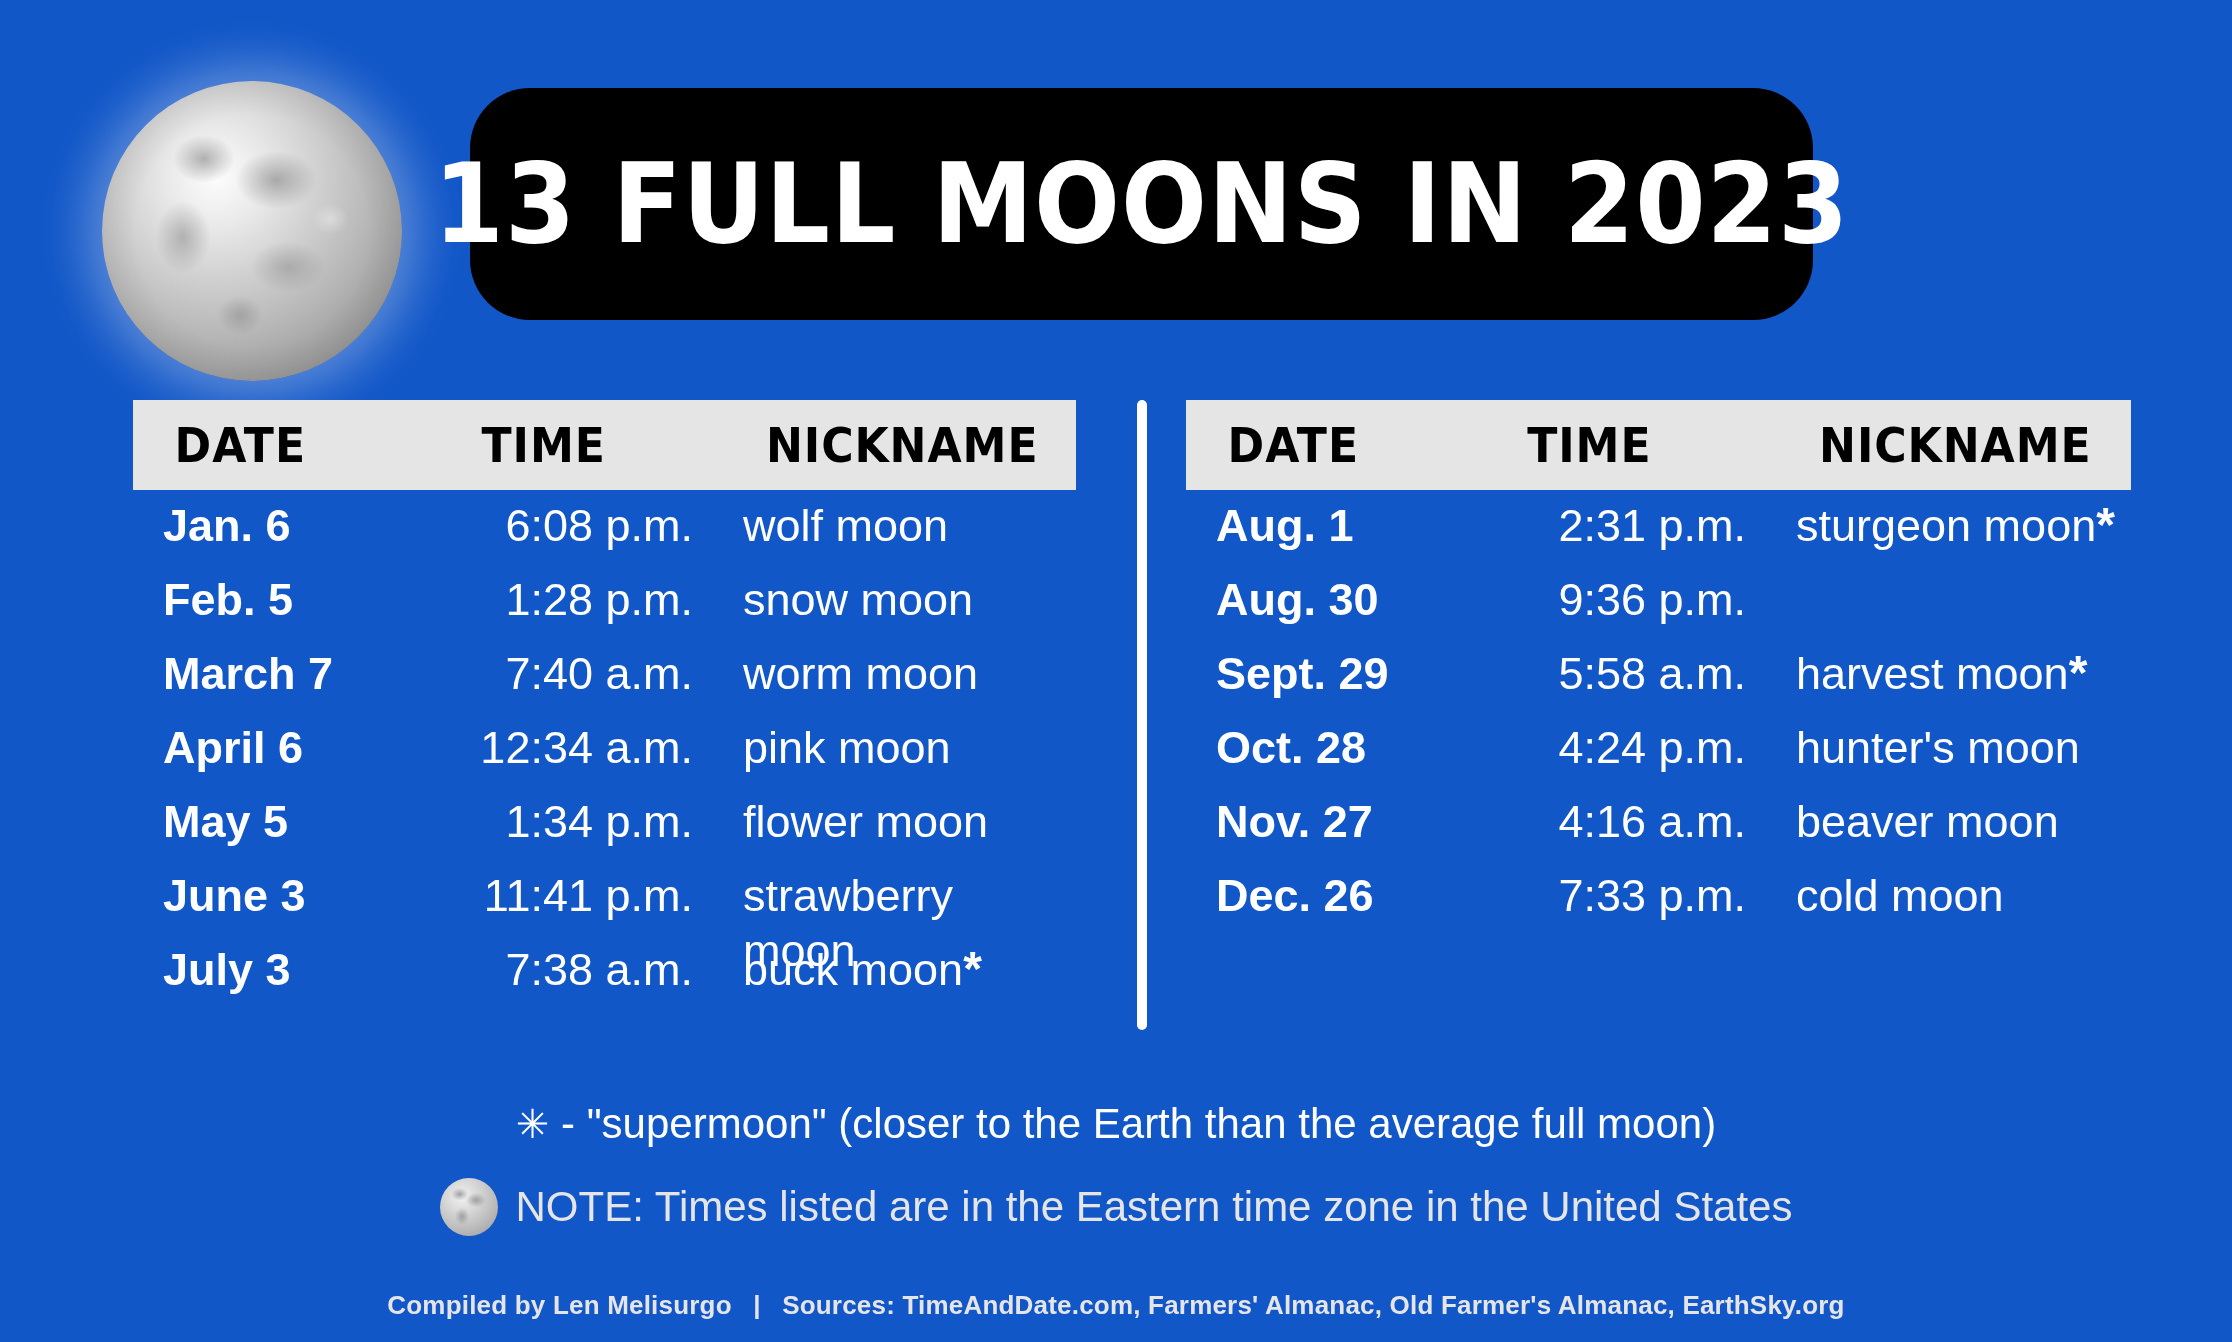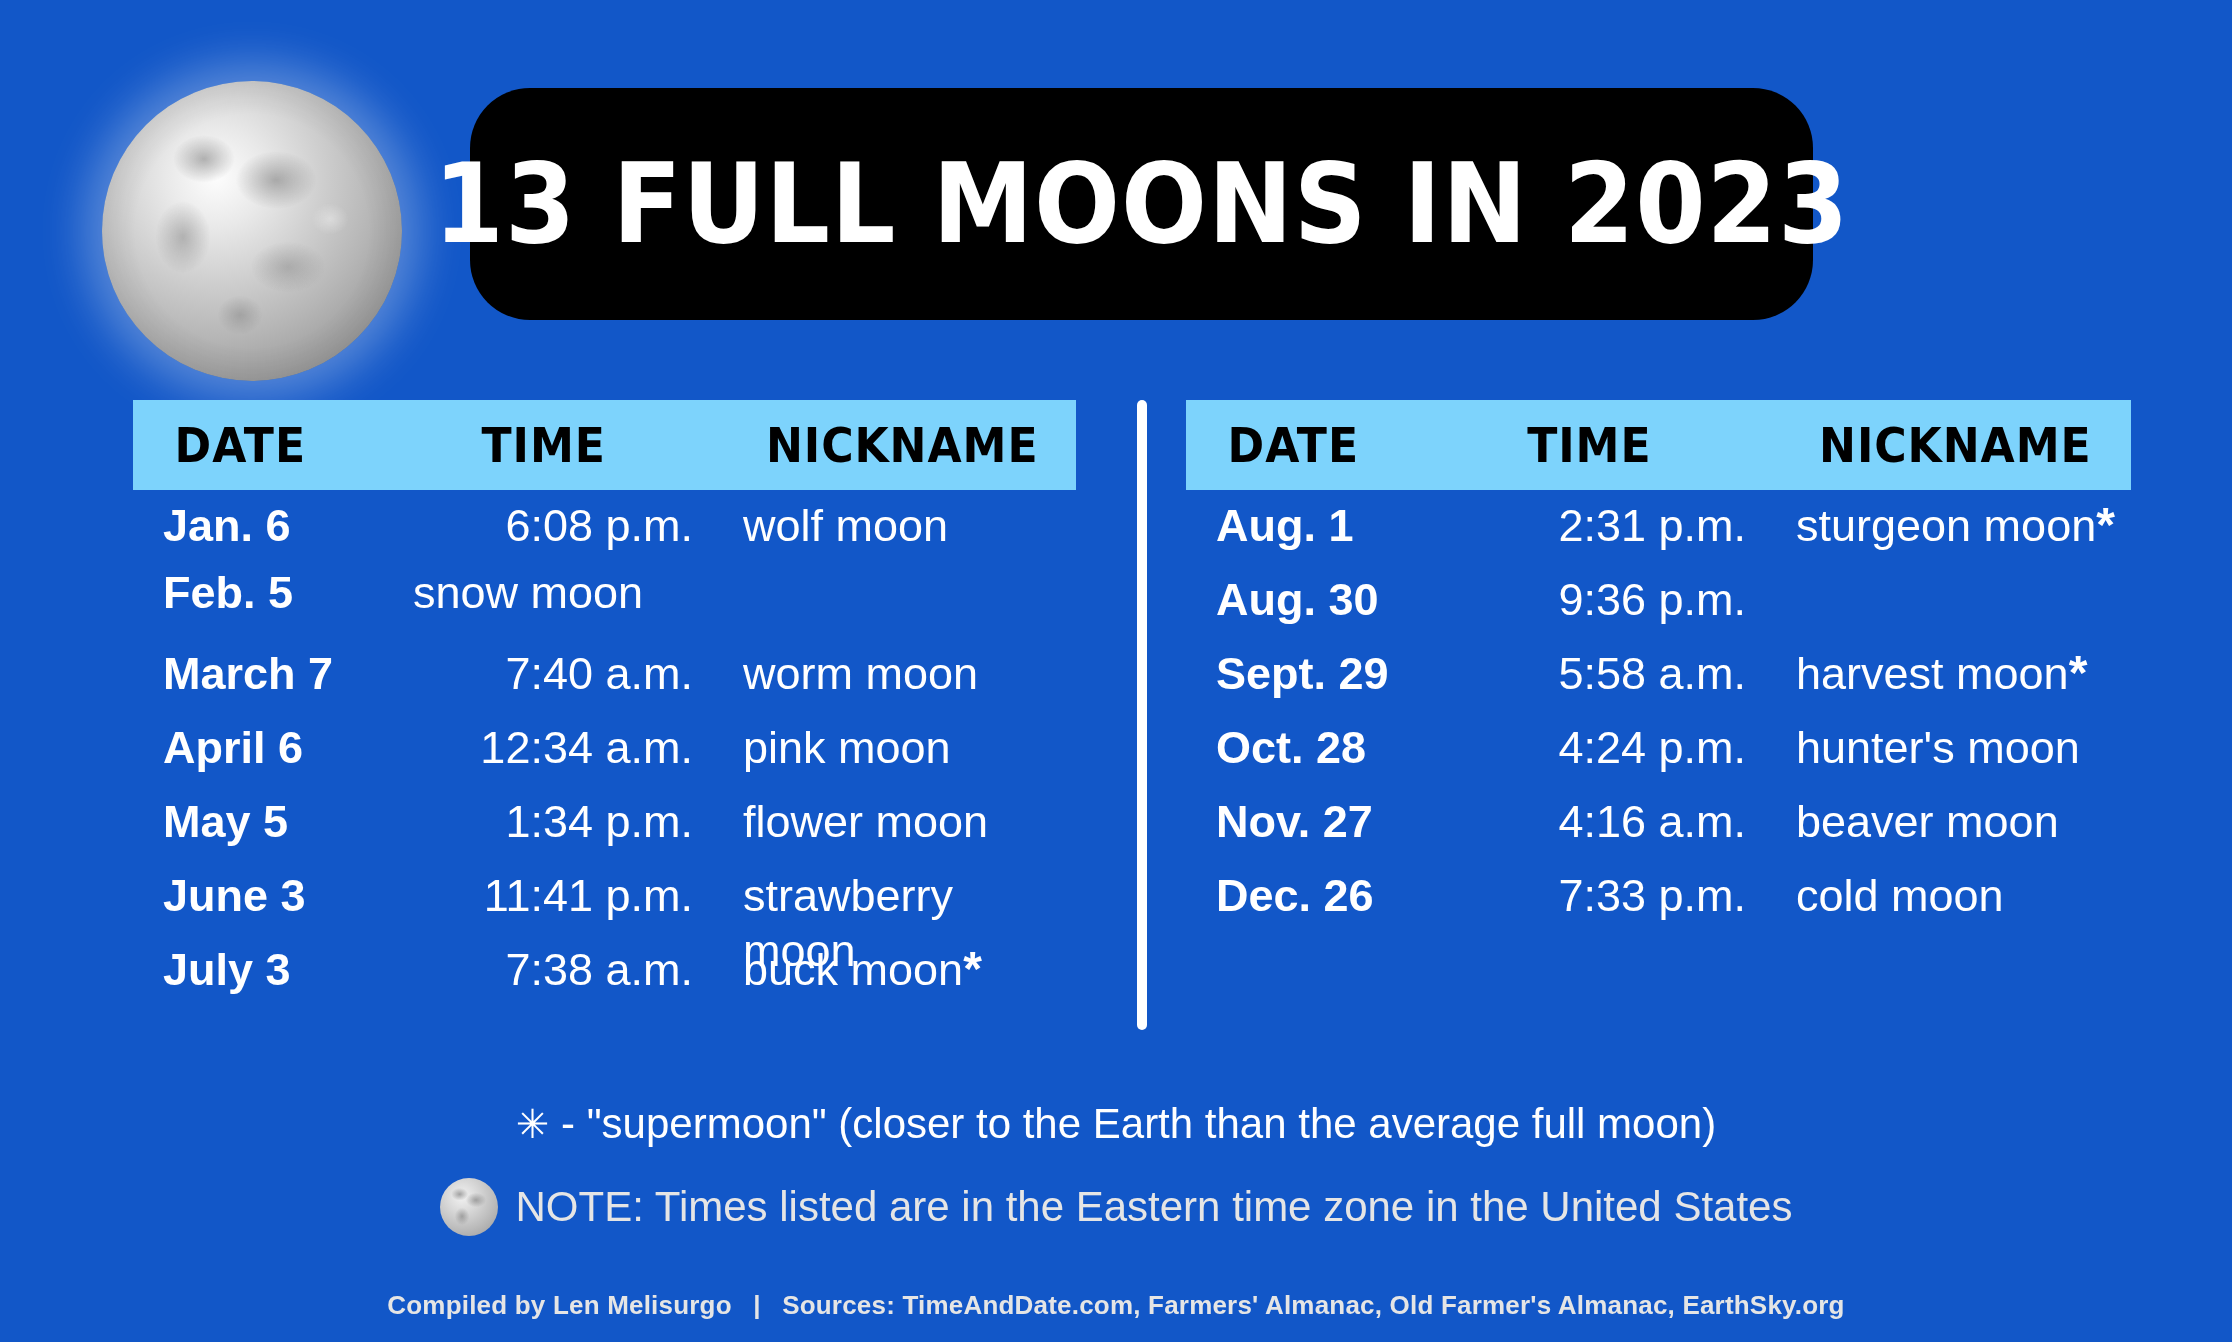--- a/index.html
+++ b/index.html
@@ -92,21 +92,21 @@
     position: absolute;
     left: 1137px;
     top: 400px;
     width: 10px;
     height: 630px;
     background: #ffffff;
     border-radius: 6px;
   }
 
   .thead {
-    background: #7dd3fc;
+    background: #e5e5e5;
     height: 90px;
     display: grid;
     align-items: center;
   }
   .thead span {
     font-family: "DejaVu Sans", sans-serif;
     font-weight: 700;
     font-size: 48px;
     color: #000000;
     transform: scaleX(0.92);
@@ -232,20 +232,21 @@
         <span>NICKNAME</span>
       </div>
 
       <div class="row">
         <span class="date">Jan. 6</span>
         <span class="time">6:08 p.m.</span>
         <span class="nick"><span>wolf moon</span><span class="star"></span></span>
       </div>
       <div class="row">
         <span class="date">Feb. 5</span>
+        <span class="time">1:28 p.m.</span>
         <span class="nick"><span>snow moon</span><span class="star"></span></span>
       </div>
       <div class="row">
         <span class="date">March 7</span>
         <span class="time">7:40 a.m.</span>
         <span class="nick"><span>worm moon</span><span class="star"></span></span>
       </div>
       <div class="row">
         <span class="date">April 6</span>
         <span class="time">12:34 a.m.</span>

